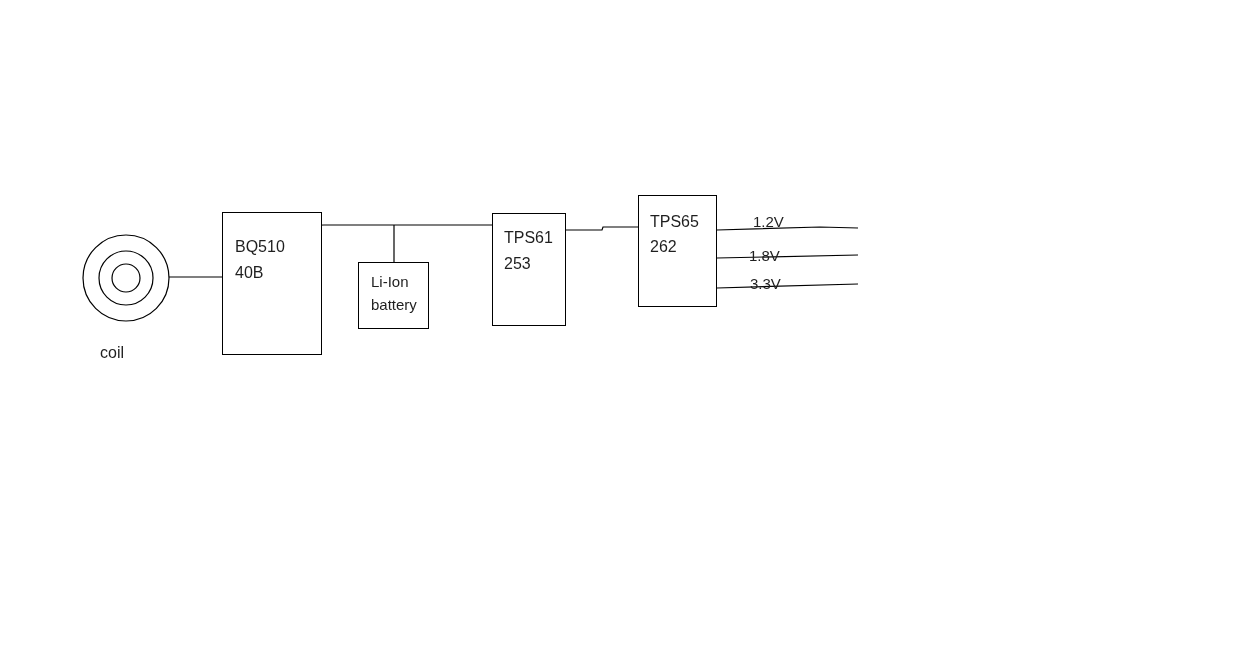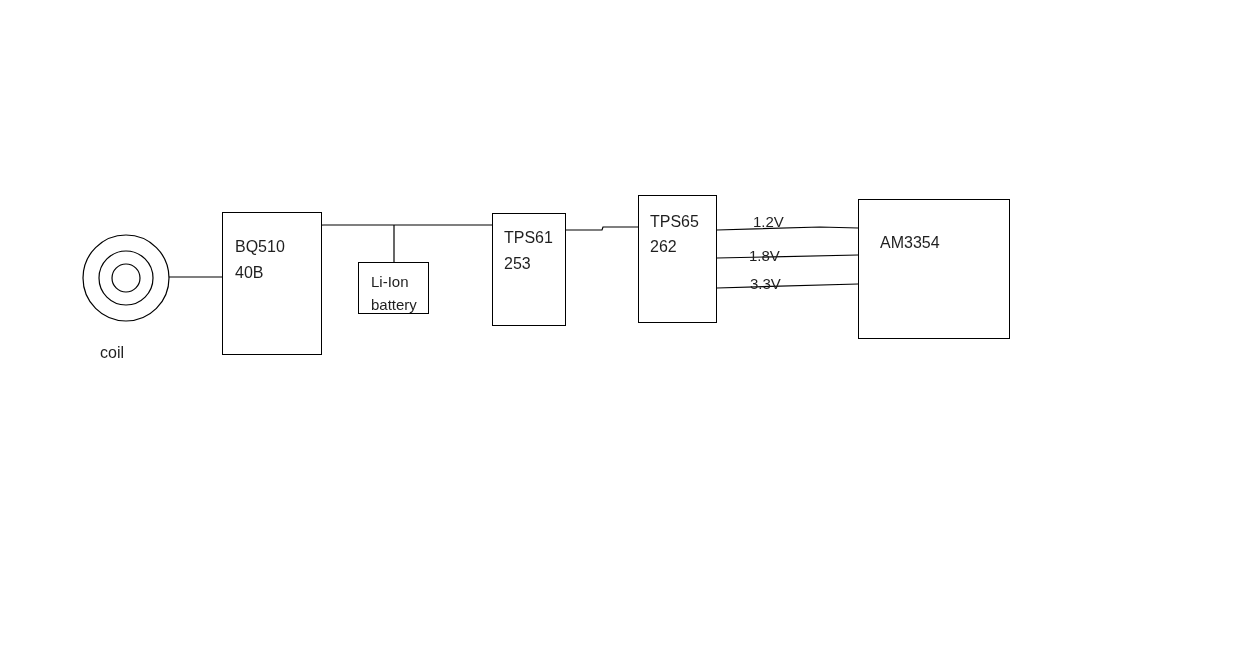--- a/index.html
+++ b/index.html
@@ -28,23 +28,23 @@
     border: 1px solid #000000;
     background: #ffffff;
     box-sizing: border-box;
     font-size: 16px;
     line-height: 26px;
   }
   .box .bl {
     white-space: nowrap;
   }
   .box-charger { left: 222px; top: 212px; width: 100px; height: 143px; padding: 21px 0 0 12px; }
-  .box-battery { left: 358px; top: 262px; width: 71px; height: 52px; padding: 7px 0 0 12px; font-size: 15px; line-height: 23px; }
+  .box-battery { left: 358px; top: 262px; width: 71px; height: 67px; padding: 7px 0 0 12px; font-size: 15px; line-height: 23px; }
   .box-boost   { left: 492px; top: 213px; width: 74px; height: 113px; padding: 11px 12px 0 11px; }
-  .box-pmic    { left: 638px; top: 195px; width: 79px; height: 128px; padding: 13px 12px 0 11px; line-height: 25px; }
+  .box-pmic    { left: 638px; top: 195px; width: 79px; height: 112px; padding: 13px 12px 0 11px; line-height: 25px; }
   .box-mcu     { left: 858px; top: 199px; width: 152px; height: 140px; padding: 30px 0 0 21px; }
   .lbl {
     position: absolute;
     white-space: nowrap;
     margin-top: 8px;
   }
   .lbl-coil { left: 100px; top: 336px; font-size: 16px; }
   .lbl-rail { font-size: 15px; }
   .lbl-rail1 { left: 753px; top: 205px; }
   .lbl-rail2 { left: 749px; top: 239px; }
@@ -85,22 +85,19 @@
   <div class="box box-boost">
     <div class="bl">TPS61</div>
     <div class="bl">253</div>
   </div>
 
   <div class="box box-pmic">
     <div class="bl">TPS65</div>
     <div class="bl">262</div>
   </div>
 
-  <div class="box box-mcu">
-    <div class="bl">AM3354</div>
-  </div>
 
   <div class="lbl lbl-coil">coil</div>
   <div class="lbl lbl-rail lbl-rail1">1.2V</div>
   <div class="lbl lbl-rail lbl-rail2">1.8V</div>
   <div class="lbl lbl-rail lbl-rail3">3.3V</div>
 
 </div>
 
 </body></html>

